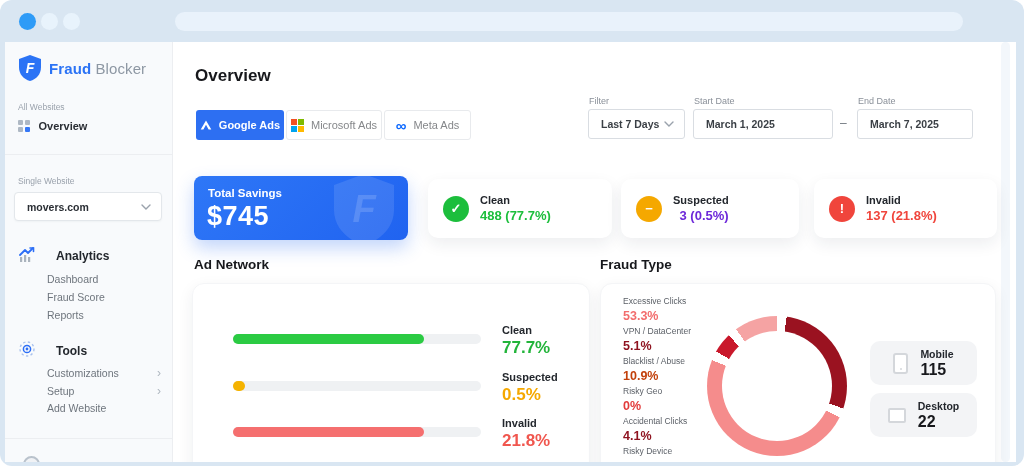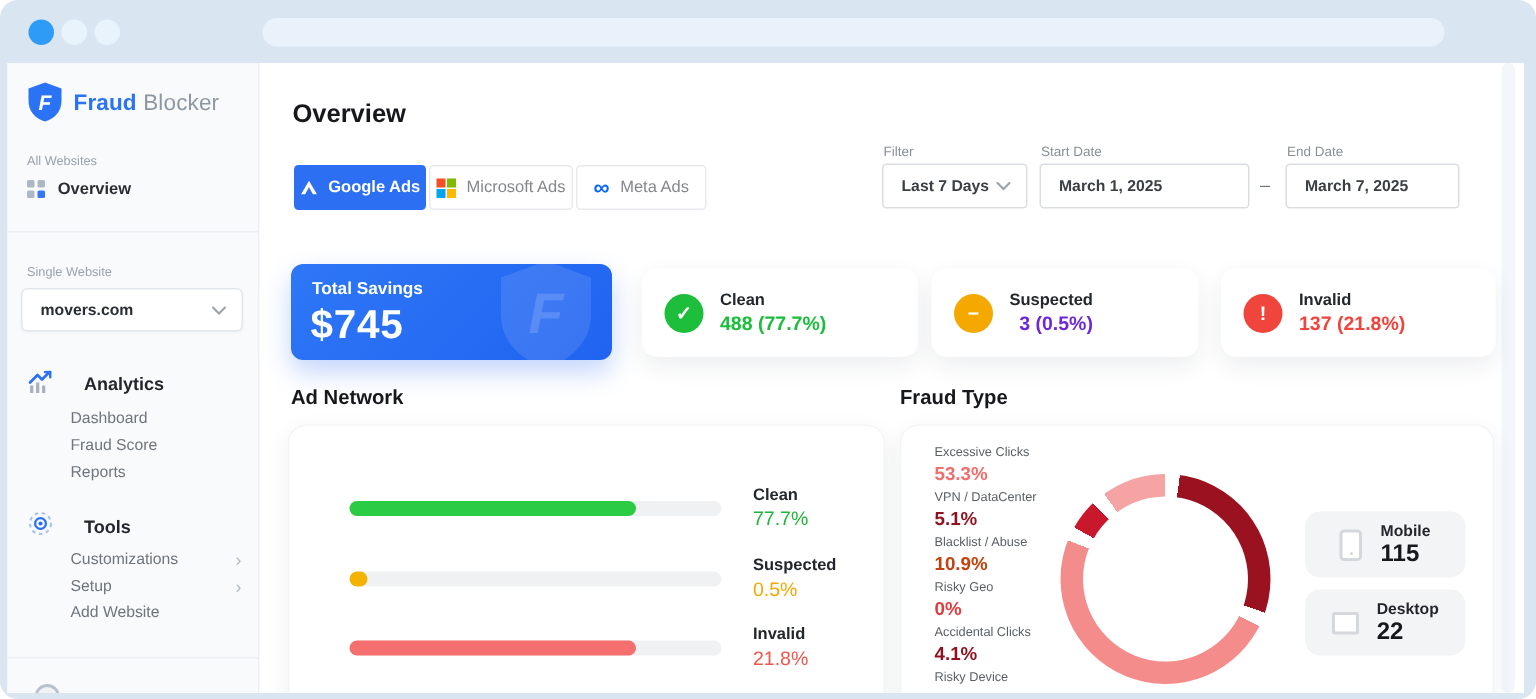--- a/index.html
+++ b/index.html
@@ -71,21 +71,21 @@
 
   .section-title { position:absolute; top:215px; font-size:13.5px; font-weight:800; color:#17181C; }
   .panel { position:absolute; top:241px; background:#fff; border-radius:12px; box-shadow:0 5px 16px rgba(30,40,60,.07); border:1px solid #F4F5F7; }
   .panel-adnetwork { left:19px; width:398px; height:220px; }
   .panel-fraudtype { left:427px; width:396px; height:220px; }
 
   .bar-row { position:absolute; left:0; width:100%; }
   .bar-track { position:absolute; left:40px; width:248px; height:10px; border-radius:5px; background:#EFF1F3; }
   .bar-fill { position:absolute; left:0; top:0; height:10px; border-radius:5px; }
   .bar-label { position:absolute; left:309px; font-size:11px; font-weight:700; color:#23272D; }
-  .bar-value { position:absolute; left:309px; font-size:13px; font-weight:400; }
+  .bar-value { position:absolute; left:309px; font-size:17px; font-weight:700; }
 
   .fraud-item { position:absolute; left:22px; width:110px; }
   .fraud-item-label { font-size:8.5px; color:#5A5F66; margin-bottom:3px; }
   .fraud-item-value { font-size:12.5px; font-weight:800; }
   .donut { position:absolute; left:106px; top:32px; width:140px; height:140px; border-radius:50%; }
   .donut::after { content:""; position:absolute; left:15px; top:15px; width:110px; height:110px; border-radius:50%; background:#fff; }
 
   .device-card { position:absolute; left:269px; width:107px; height:44px; background:#F3F4F6; border-radius:10px; display:flex; align-items:center; justify-content:center; gap:12px; }
   .device-mobile { top:57px; } .device-desktop { top:109px; }
   .device-label { font-size:10.5px; font-weight:800; color:#23272D; }

